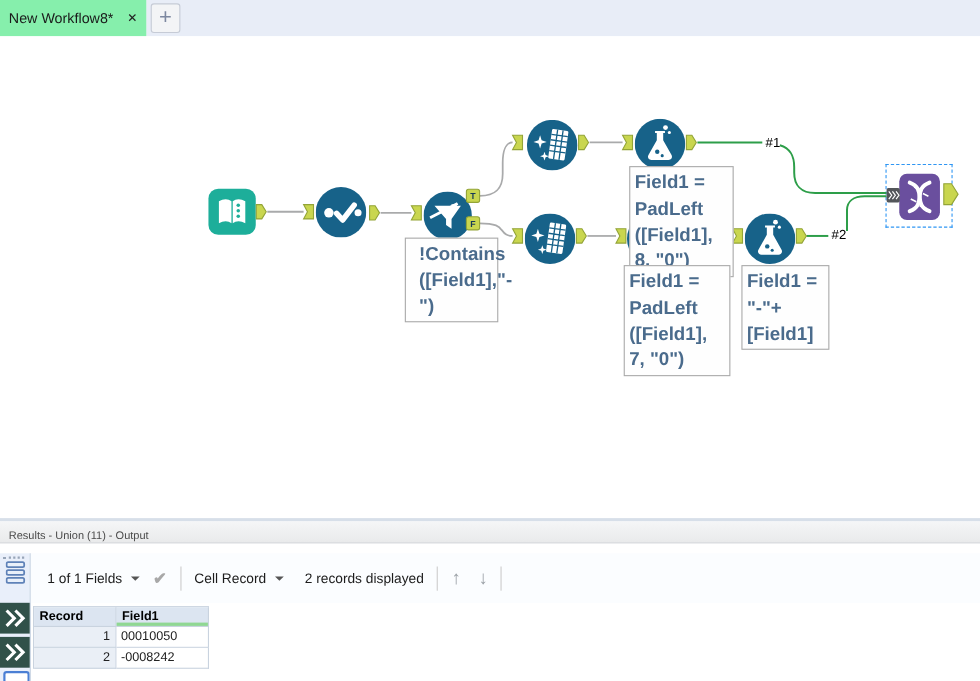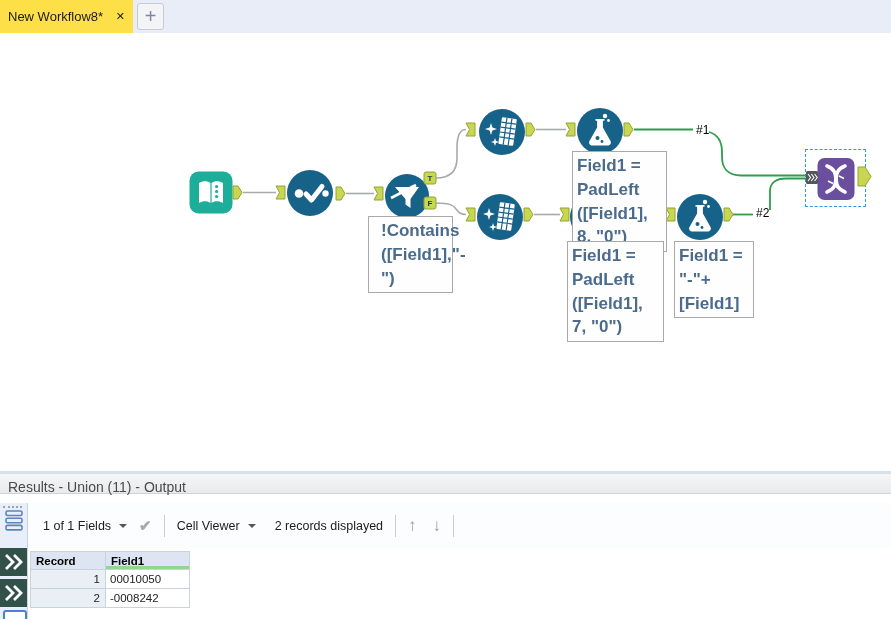--- a/index.html
+++ b/index.html
@@ -2,21 +2,21 @@
 <html style="--teal: #1dae9a; --tool-blue: #176289; --union-purple: #6a4f9e; --anchor-lime: #c9d64f; --anchor-border: #93a437; --wire-green: #2d9e49; --wire-gray: #a9aaab; --selection-blue: #2f96f3; --annotation-text: #4a6b8c; --tab-strip: #e8edf7; --field-quality-green: #90d793;"><head>
 <meta charset="utf-8">
 <style>
   html,body{margin:0;padding:0;}
   body{
     width:891px;height:619px;position:relative;overflow:hidden;
     background:#ffffff;font-family:"Liberation Sans",sans-serif;
   }
   
   .tabstrip-bg{position:absolute;left:133px;top:0;width:758px;height:33px;background:var(--tab-strip);}
-  .tab-active{position:absolute;left:0;top:0;width:133px;height:33px;background:#fde047;display:flex;align-items:center;padding:0 8px;box-sizing:border-box;}
+  .tab-active{position:absolute;left:0;top:0;width:133px;height:33px;background:#86efac;display:flex;align-items:center;padding:0 8px;box-sizing:border-box;}
   .tab-title{font-size:13px;color:#1a1a1a;}
   .tab-close{margin-left:auto;font-size:11px;color:#222;cursor:pointer;}
   .newtab-btn{position:absolute;left:137px;top:3px;width:27px;height:27px;background:#f3f4f6;border:1px solid #c6cbd6;border-radius:3px;box-sizing:border-box;
     font-size:20px;line-height:24px;text-align:center;color:#7d88a0;}
   
   .canvas{position:absolute;left:0;top:33px;width:891px;height:438px;background:#fff;}
   .tool{position:absolute;}
   .tool svg{display:block;}
   .tool-circle{fill:var(--tool-blue);}
   .overlay{position:absolute;left:0;top:0;width:891px;height:619px;pointer-events:none;}
@@ -25,21 +25,21 @@
   .anchor{fill:var(--anchor-lime);stroke:var(--anchor-border);stroke-width:1;}
   .tf-text{font-size:8px;font-weight:bold;fill:#173a57;font-family:"Liberation Sans",sans-serif;text-anchor:middle;}
   .conn-label{position:absolute;font-size:12px;color:#000;}
   .annotation{position:absolute;background:#fefefe;border:1px solid #a9a9a9;color:var(--annotation-text);
     font-size:17px;font-weight:600;line-height:1.4;padding:2px 4px;white-space:pre-line;box-sizing:border-box;}
   .union-select{position:absolute;left:805px;top:149px;width:61px;height:58px;border:1.5px dashed var(--selection-blue);box-sizing:border-box;}
   
   .splitter{position:absolute;left:0;top:471px;width:891px;height:3px;background:#d7dfe9;}
   .results-header{position:absolute;left:0;top:474px;width:891px;height:20px;
     background:linear-gradient(#f5f6f7,#e9eaeb);border-bottom:1px solid #d0d3d7;box-sizing:border-box;
-    font-size:14px;color:#4a4a4a;line-height:27px;padding-left:8px;}
+    font-size:10px;color:#4a4a4a;line-height:27px;padding-left:8px;}
   .results-body{position:absolute;left:0;top:503px;width:891px;height:116px;background:#fff;}
   .left-strip{position:absolute;left:0;top:503px;width:28px;height:116px;background:#e9effa;border-right:1px solid #c8d3e0;box-sizing:border-box;overflow:hidden;}
   .grip{width:19px;height:0;border-top:2px dotted #98a5b8;margin:3px 0 2px 3px;}
   .strip-btn{position:absolute;left:0;width:28px;height:28px;background:#315149;display:flex;align-items:center;justify-content:center;}
   .strip-cut-icon{position:absolute;left:3px;top:107px;width:20px;height:12px;border:2px solid #4b7fd4;border-radius:3px;background:#fff;}
   .results-toolbar{position:absolute;left:28px;top:503px;width:863px;height:45px;background:#fbfdff;
     display:flex;align-items:center;padding-left:15px;box-sizing:border-box;font-size:12.5px;color:#1c1c1c;}
   .caret{width:0;height:0;border-left:4px solid transparent;border-right:4px solid transparent;border-top:4px solid #555;margin-left:8px;}
   .tb-sep{width:1px;height:22px;background:#ccc;margin:0 12px;}
   .tb-check{color:#a8a8a8;font-size:15px;font-weight:bold;margin-left:12px;}
@@ -238,21 +238,21 @@
     </svg>
   </div>
   <div class="strip-cut-icon"></div>
 </div>
 
 <div class="results-toolbar">
   <span>1 of 1 Fields</span>
   <span class="caret"></span>
   <span class="tb-check">✔</span>
   <span class="tb-sep"></span>
-  <span>Cell Viewer</span>
+  <span>Cell Record</span>
   <span class="caret"></span>
   <span style="margin-left:19px;">2 records displayed</span>
   <span class="tb-sep"></span>
   <span class="tb-arrow">↑</span>
   <span class="tb-arrow" style="margin-left:16px;">↓</span>
   <span class="tb-sep"></span>
 </div>
 
 <div class="grid">
   <div class="gcell ghead">Record</div>

